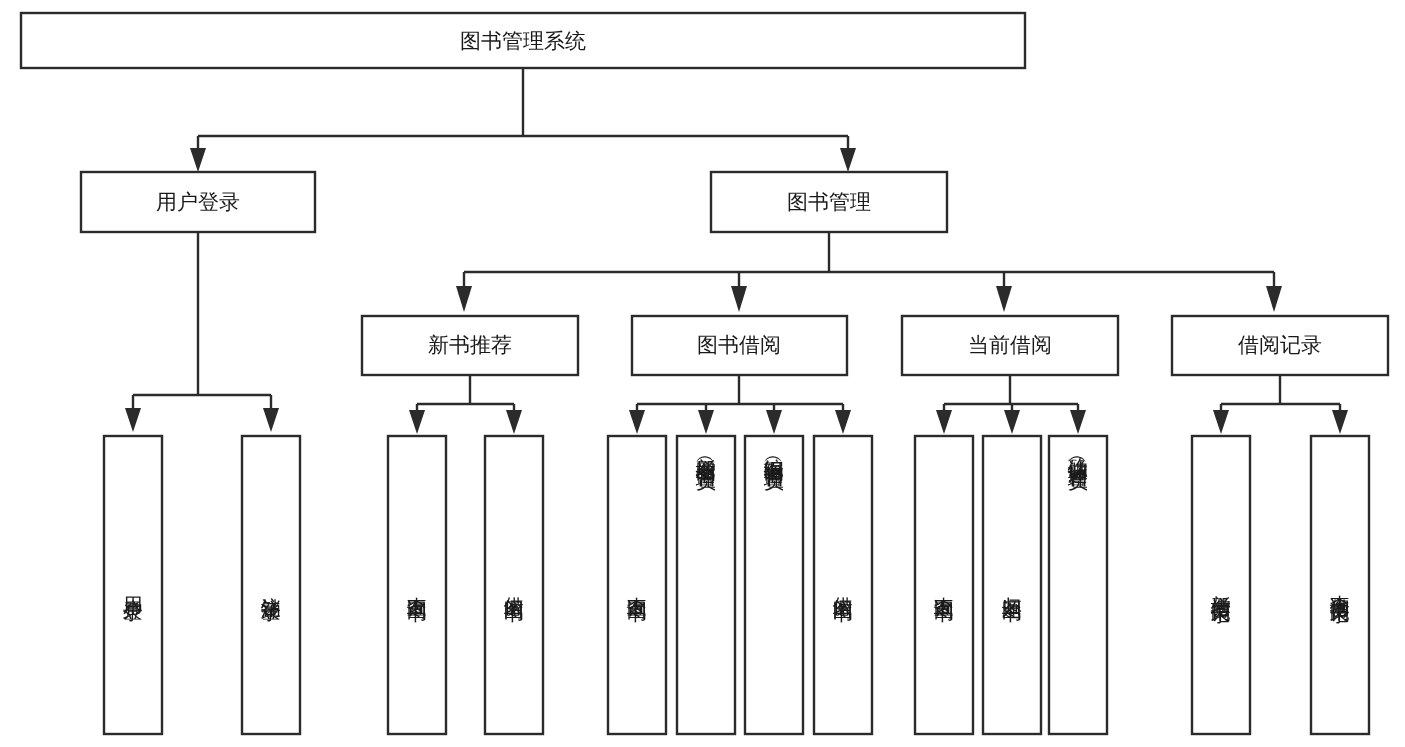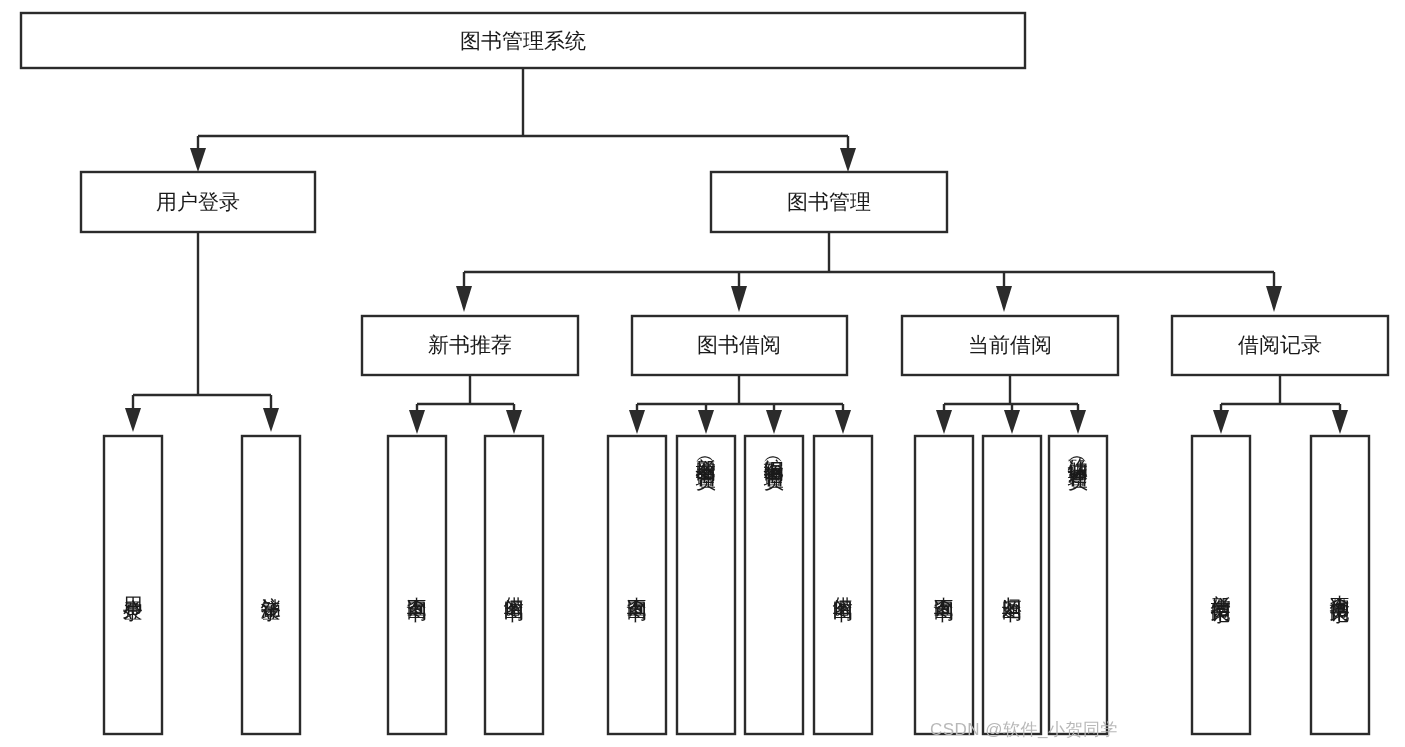--- a/index.html
+++ b/index.html
@@ -291,15 +291,14 @@
   </div>
 
   <div class="leaf-label-wrap" style="left:1192px; top:436px; width:58px; height:298px;">
     <span class="leaf-label">新增借阅记录</span>
   </div>
 
   <div class="leaf-label-wrap" style="left:1311px; top:436px; width:58px; height:298px;">
     <span class="leaf-label">查询借阅记录</span>
   </div>
 
-  <div id="watermark">CSDN @软件_小贺同学</div>
 
 </div>
 
 </body></html>

